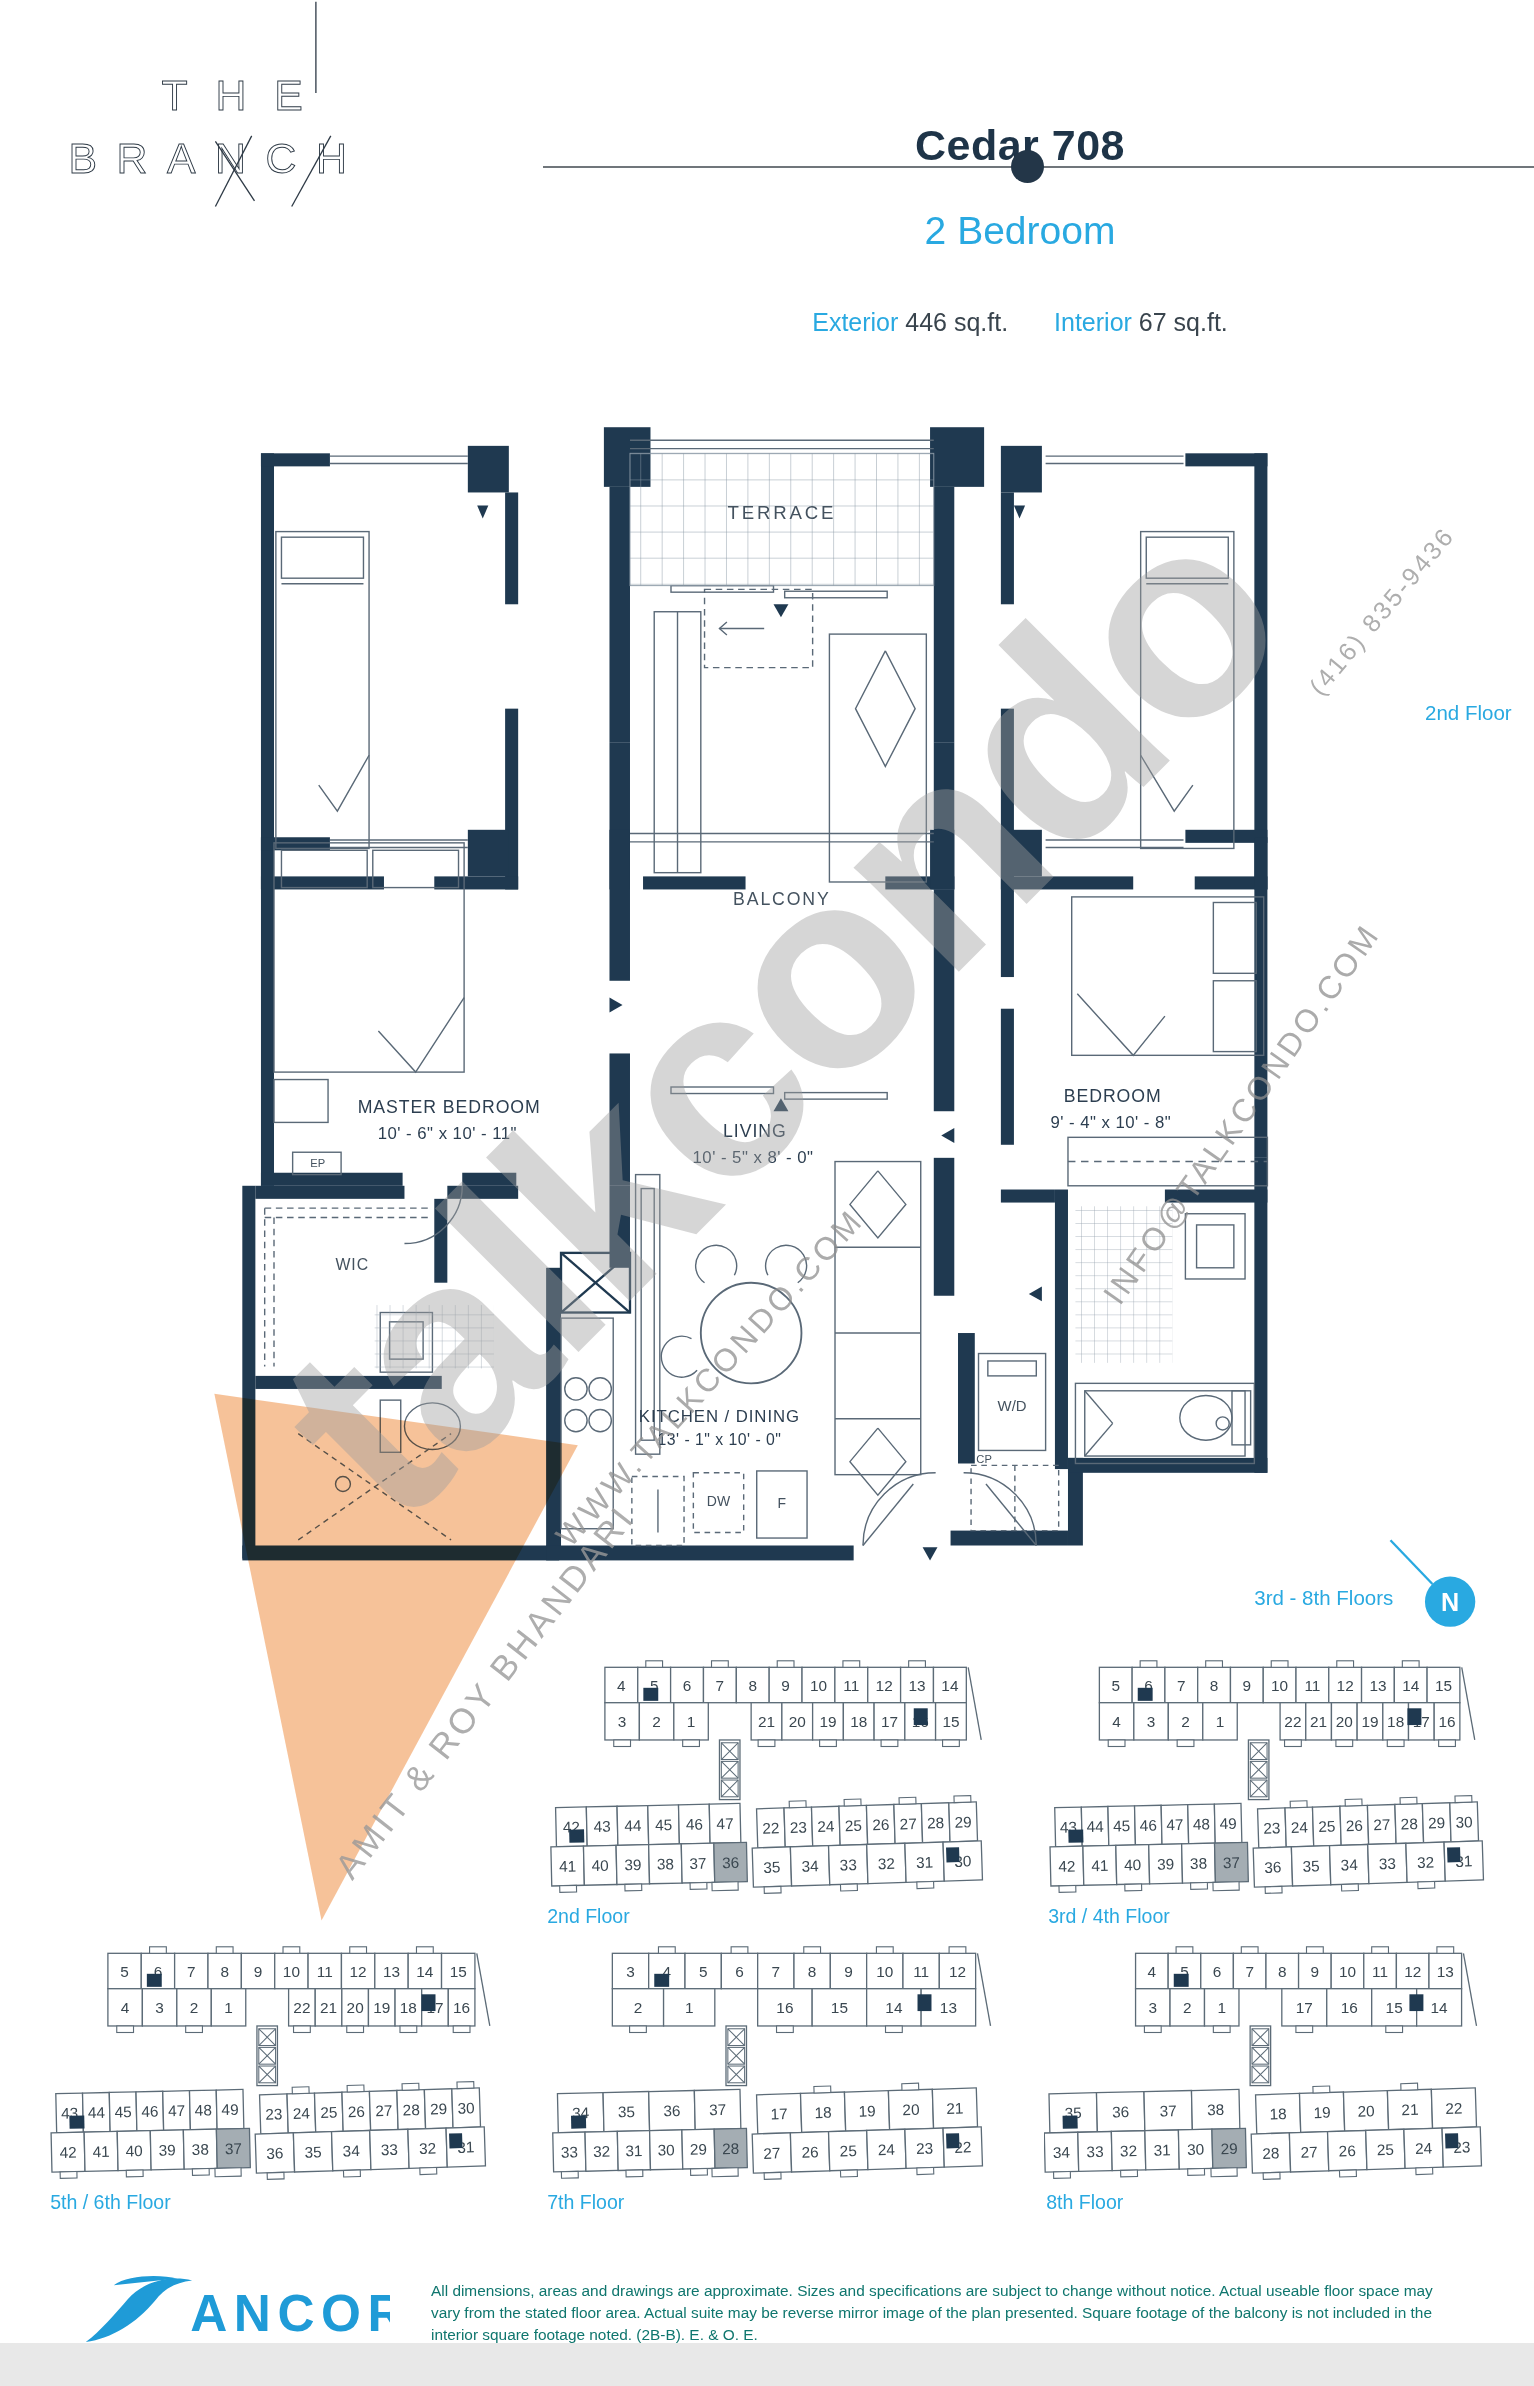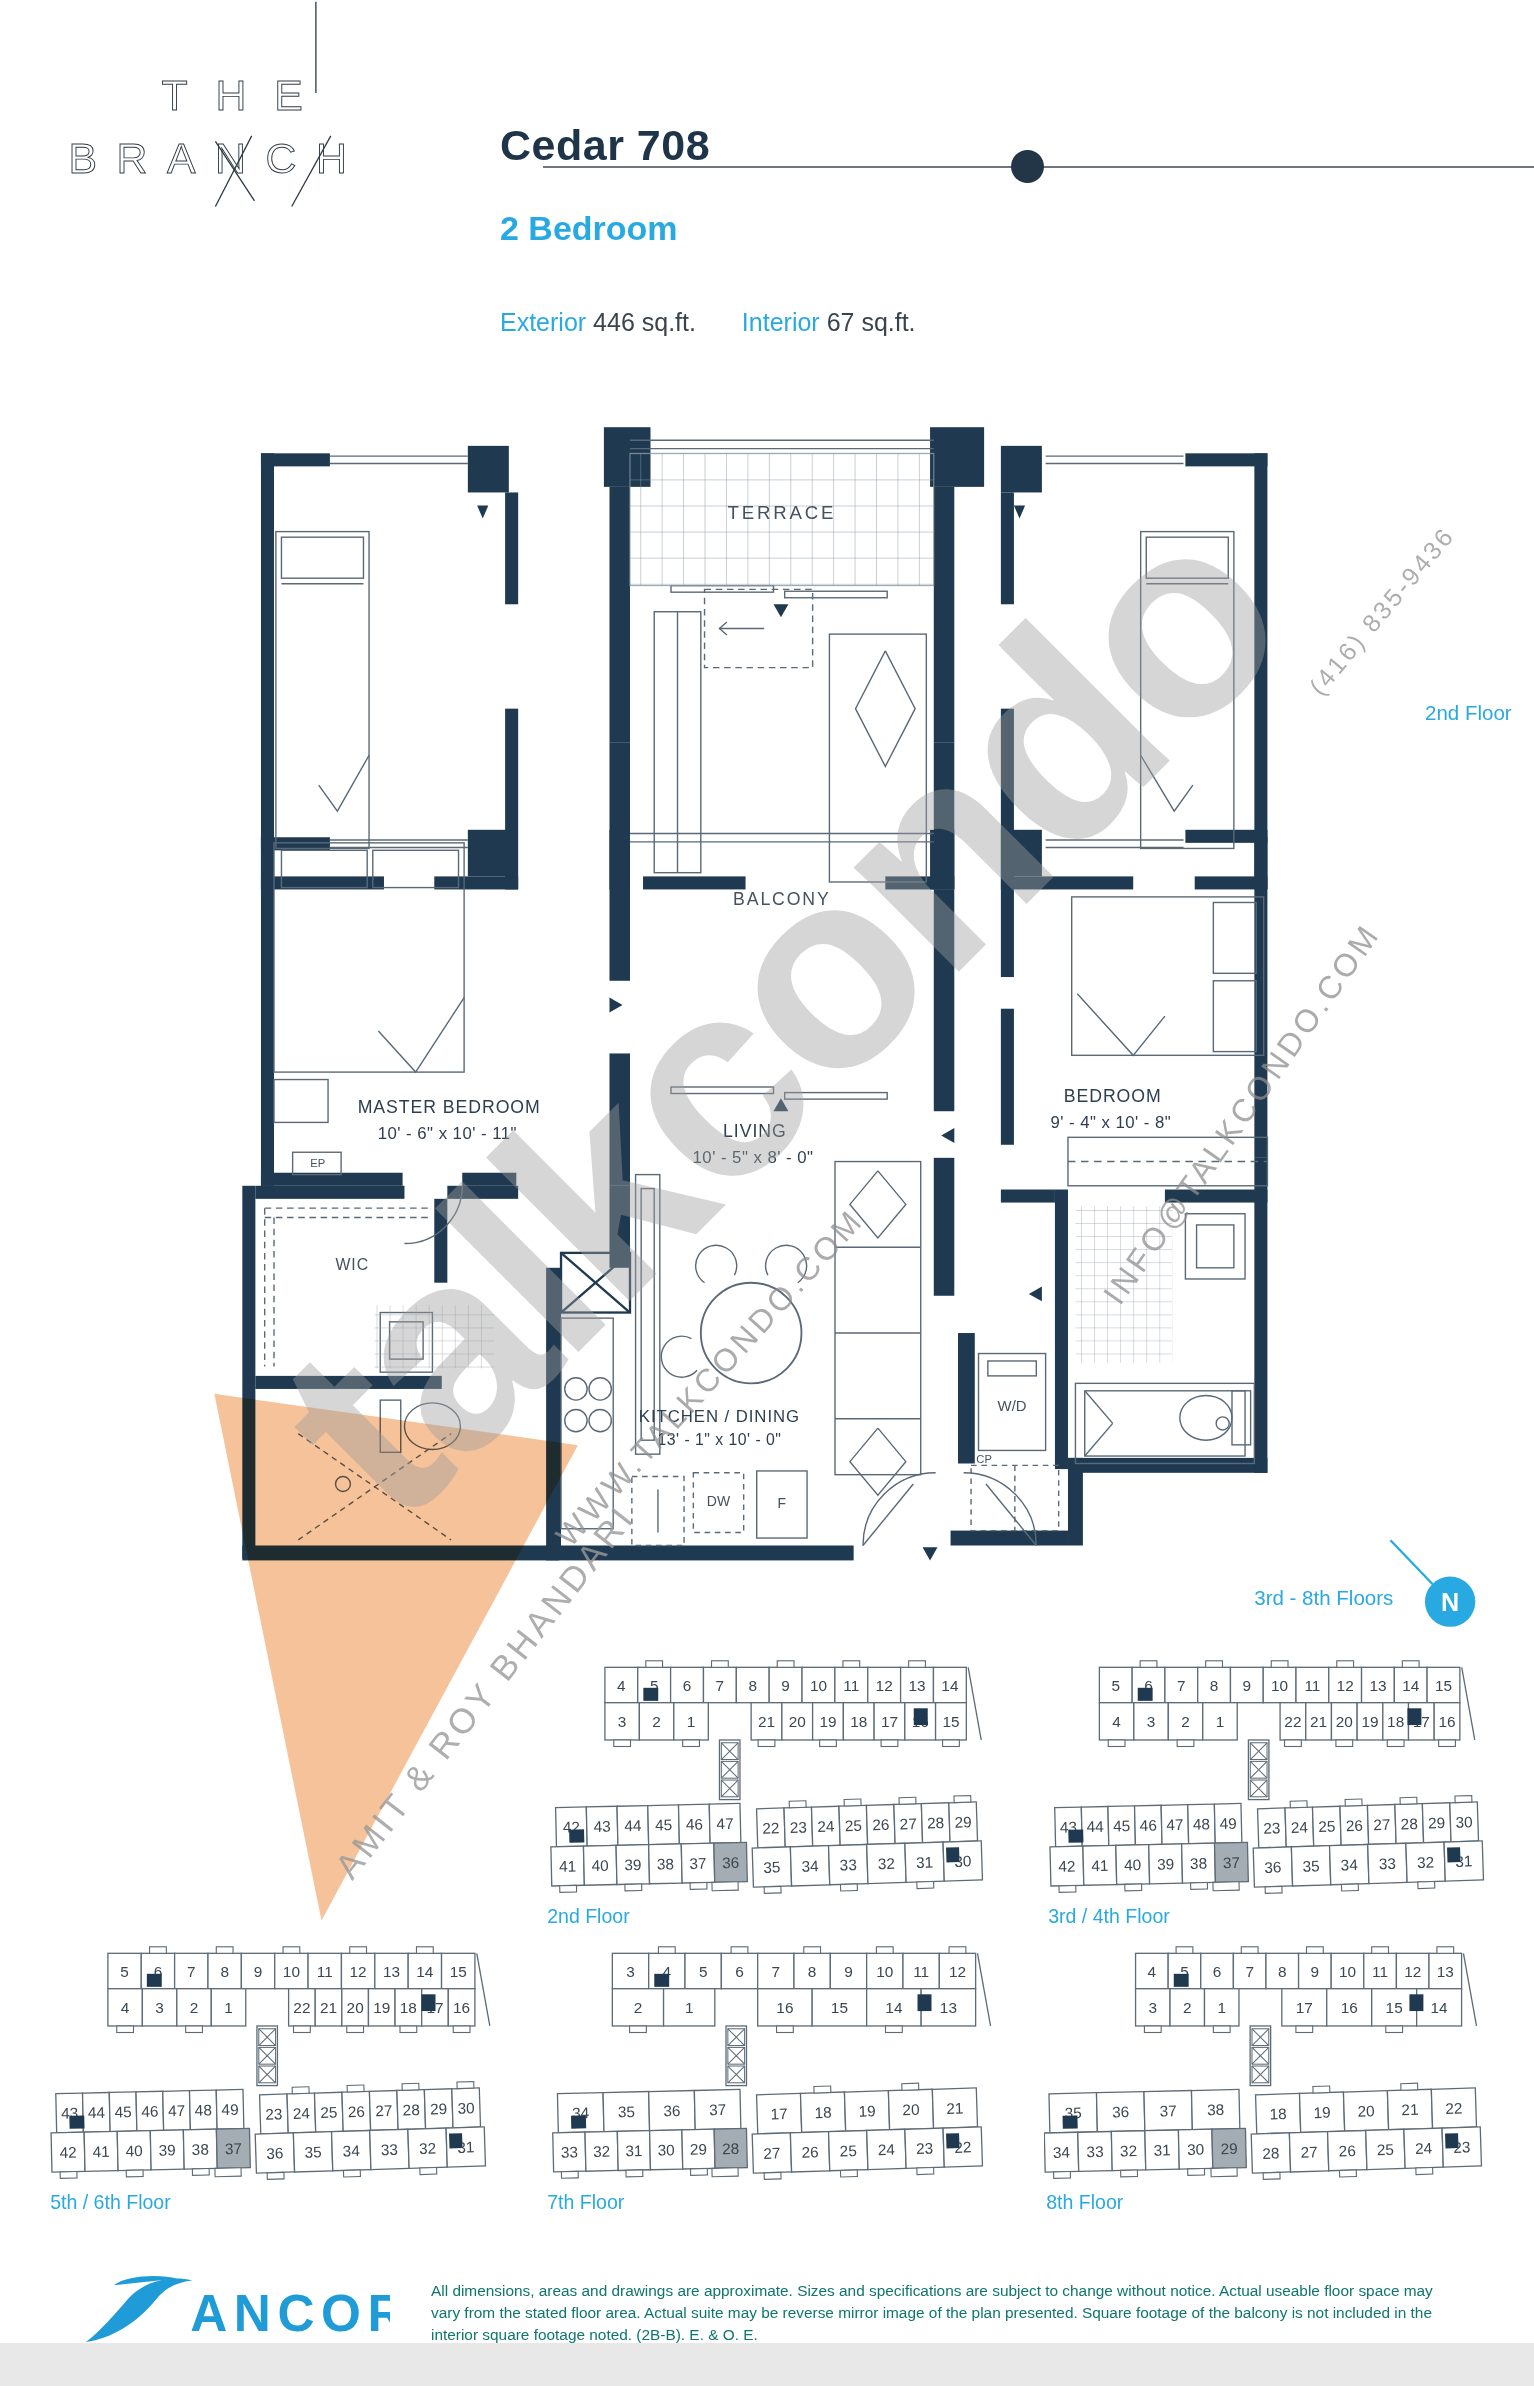--- a/index.html
+++ b/index.html
@@ -1,21 +1,21 @@
 <!DOCTYPE html>
 <html style="font-size:15px"><head>
 <meta charset="utf-8">
 <style>
   html,body{margin:0;padding:0;background:#e8e8e8;}
   .page{position:relative;width:1534px;height:2343px;background:#ffffff;
         font-family:"Liberation Sans",sans-serif;overflow:hidden;margin:0 auto;}
   .abs{position:absolute;}
-  .hdr-center{position:absolute;left:500px;width:1012px;}
+  .hdr-center{position:absolute;left:514px;width:1012px;text-align:center;}
   #plan-title{top:121px;font-size:43px;font-weight:bold;color:#1E3448;letter-spacing:0.5px;}
-  #unit-type{top:209px;font-size:34px;font-weight:bold;color:#29A9E1;}
+  #unit-type{top:209px;font-size:39px;font-weight:normal;color:#29A9E1;}
   #total-area{top:270px;font-size:25px;color:#39444D;}
   #in-ex{top:308px;font-size:25px;color:#39444D;}
   #in-ex .cy{color:#29A9E1;}
   #in-ex .gap{display:inline-block;width:32px;}
   .rule{position:absolute;left:543px;top:166px;width:991px;height:1.9px;background:#70767B;}
   .dot{position:absolute;left:1011px;top:150px;width:33px;height:33px;border-radius:50%;background:#233648;}
   .wm{position:absolute;white-space:nowrap;pointer-events:none;transform-origin:center;}
   .disclaimer{position:absolute;left:431px;top:2280px;width:1030px;font-size:15.4px;
               line-height:1.42;color:#0f766e;}
   svg text{font-family:"Liberation Sans",sans-serif;}

